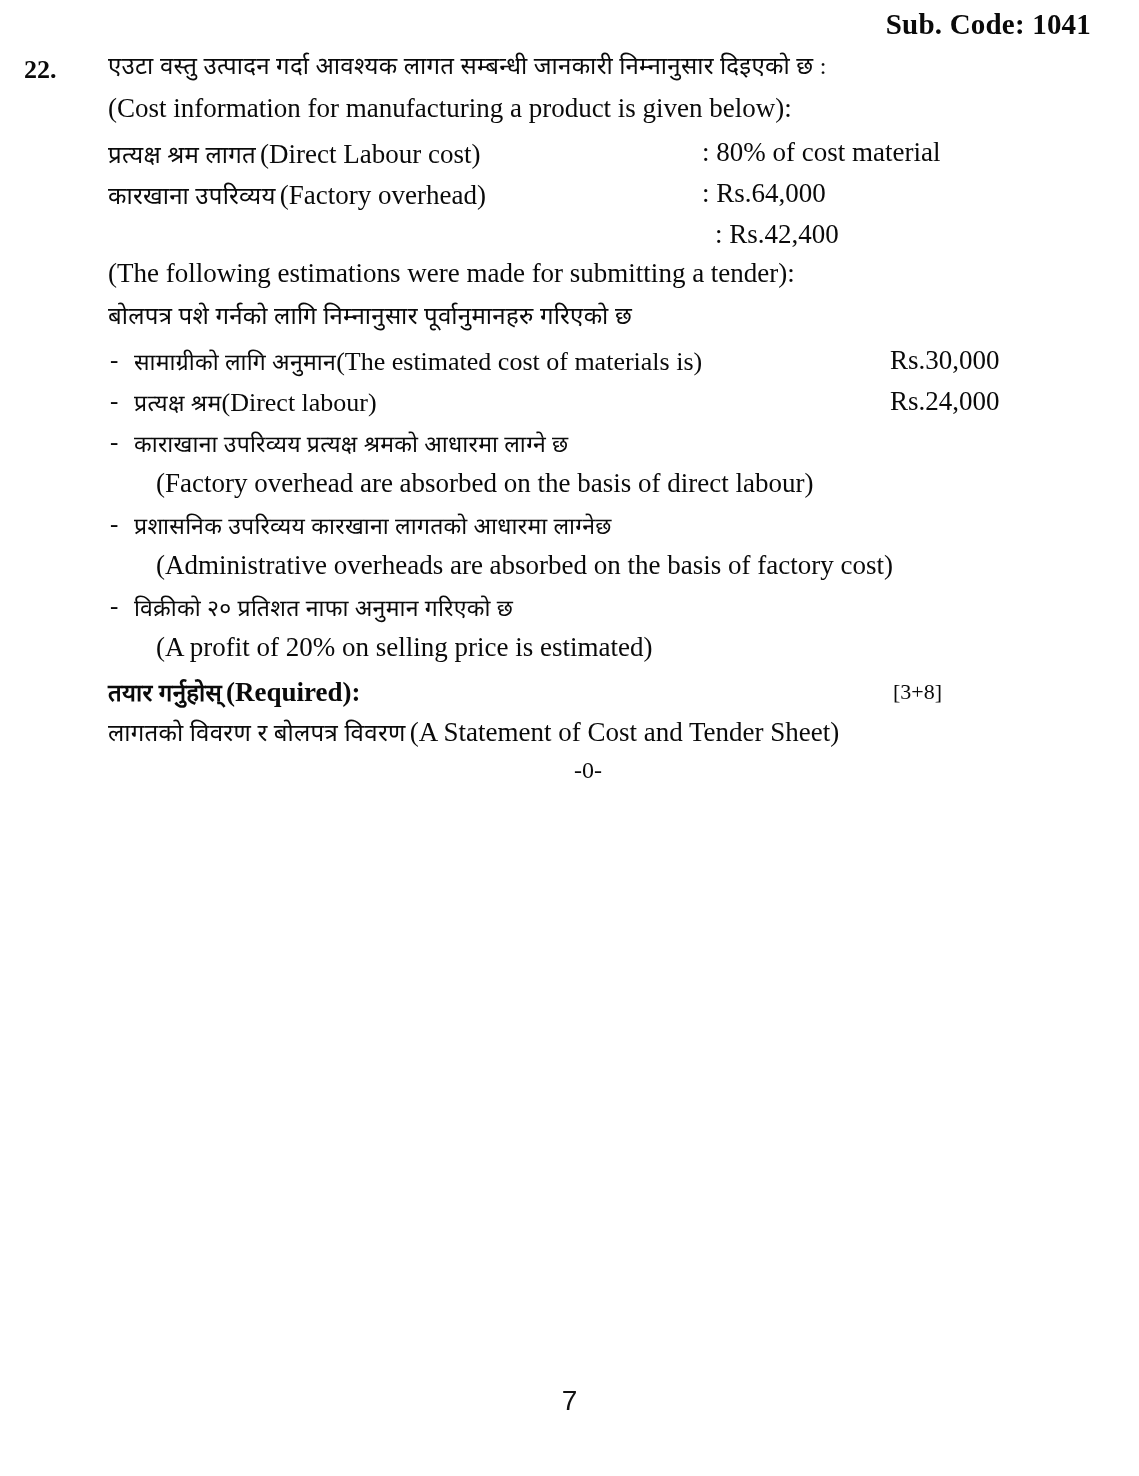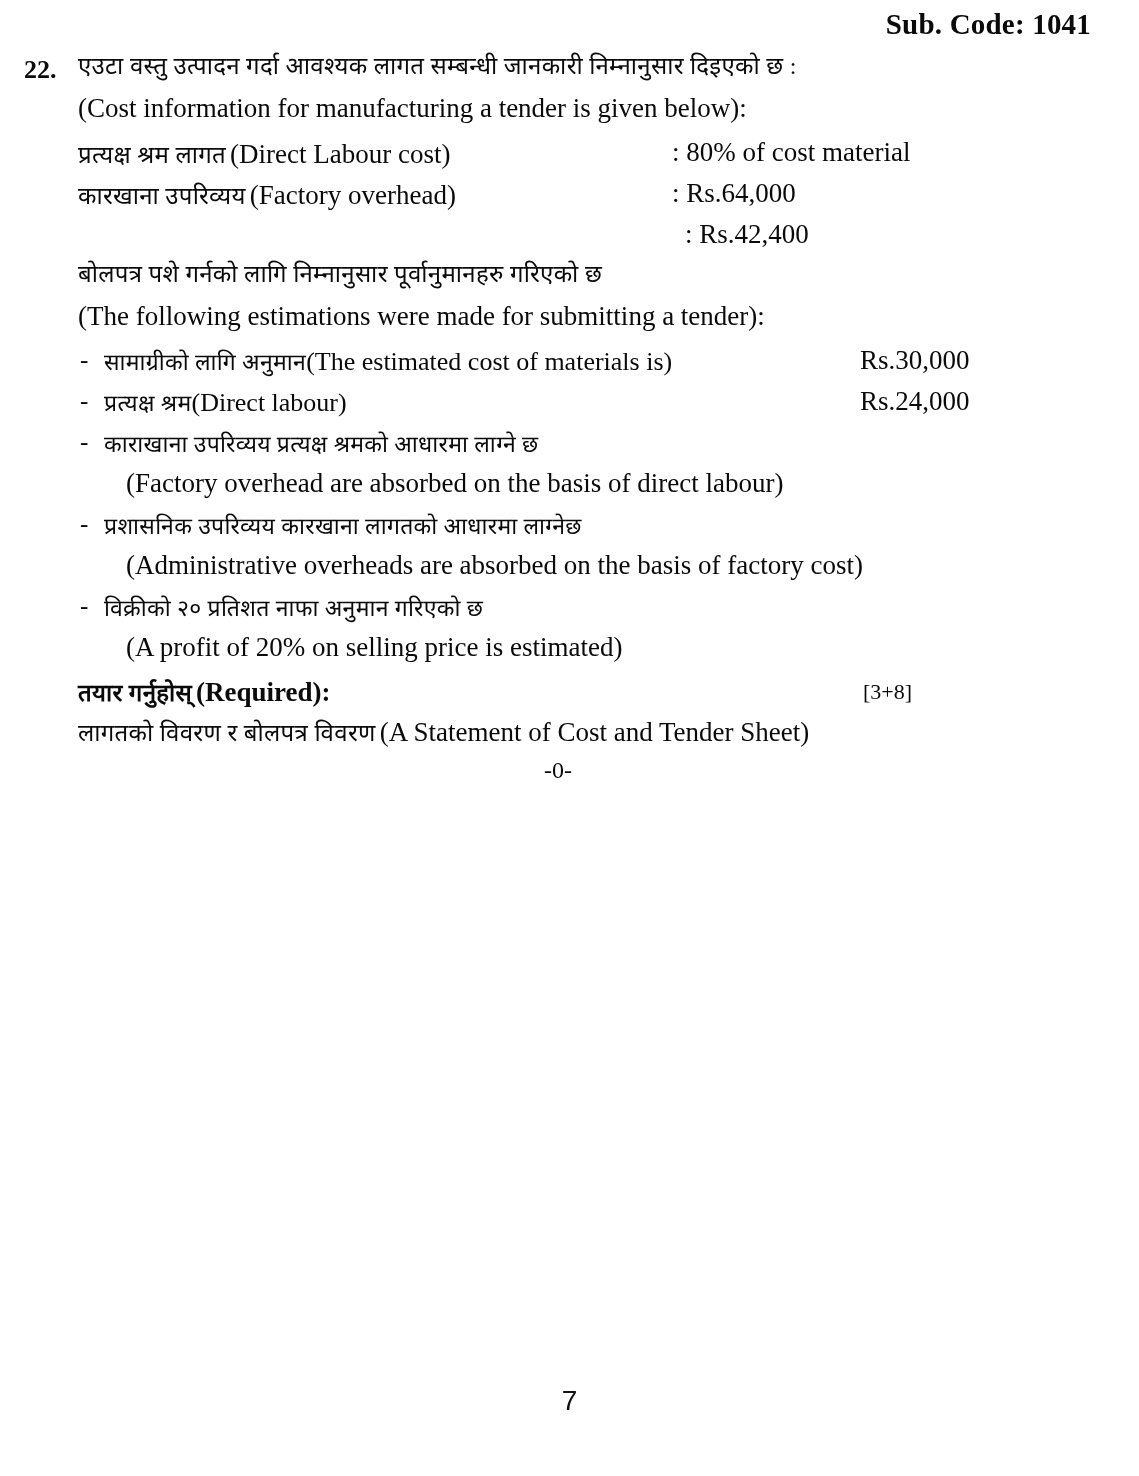--- a/index.html
+++ b/index.html
@@ -41,21 +41,21 @@
   .qnum {
     position: absolute;
     left: 0;
     top: 3px;
     font-size: 26px;
     font-weight: bold;
     width: 50px;
     text-align: left;
   }
   .qbody {
-    margin-left: 54px;
+    margin-left: 84px;
   }
 
   .line {
     position: relative;
     line-height: 1.0;
     white-space: nowrap;
   }
   .dev {
     font-family: "Liberation Serif", "DejaVu Serif", serif;
     font-size: 24px;
@@ -192,21 +192,21 @@
 
     <div class="qnum">22.</div>
 
     <div class="qbody">
 
       <div class="line row-head">
         <span class="dev">एउटा वस्तु उत्पादन गर्दा आवश्यक लागत सम्बन्धी जानकारी निम्नानुसार दिइएको छ :</span>
       </div>
 
       <div class="line row-sub">
-        <span class="eng">(Cost information for manufacturing a tender is given below):</span>
+        <span class="eng">(Cost information for manufacturing a product is given below):</span>
       </div>
 
 
       <div class="costrow">
         <span class="label">
           <span class="dev">प्रत्यक्ष श्रम लागत</span>
           <span class="eng">(Direct Labour cost)</span>
         </span>
         <span class="value">: 80% of cost material</span>
       </div>
@@ -216,26 +216,26 @@
           <span class="dev">कारखाना उपरिव्यय</span>
           <span class="eng">(Factory overhead)</span>
         </span>
         <span class="value">: Rs.64,000</span>
       </div>
 
       <div class="costrow wide">
         <span class="value">: Rs.42,400</span>
       </div>
 
+      <div class="line row-sub">
+        <span class="eng">(The following estimations were made for submitting a tender):</span>
+      </div>
+
       <div class="line row-head">
         <span class="dev">बोलपत्र पशे गर्नको लागि निम्नानुसार पूर्वानुमानहरु गरिएको छ</span>
-      </div>
-
-      <div class="line row-sub">
-        <span class="eng">(The following estimations were made for submitting a tender):</span>
       </div>
 
       <div class="bullet">
         <span class="dash">-</span>
         <span class="btext">
           <span class="dev">सामाग्रीको लागि अनुमान</span><span class="eng">(The estimated cost of materials is)</span>
         </span>
         <span class="amount">Rs.30,000</span>
       </div>
 

